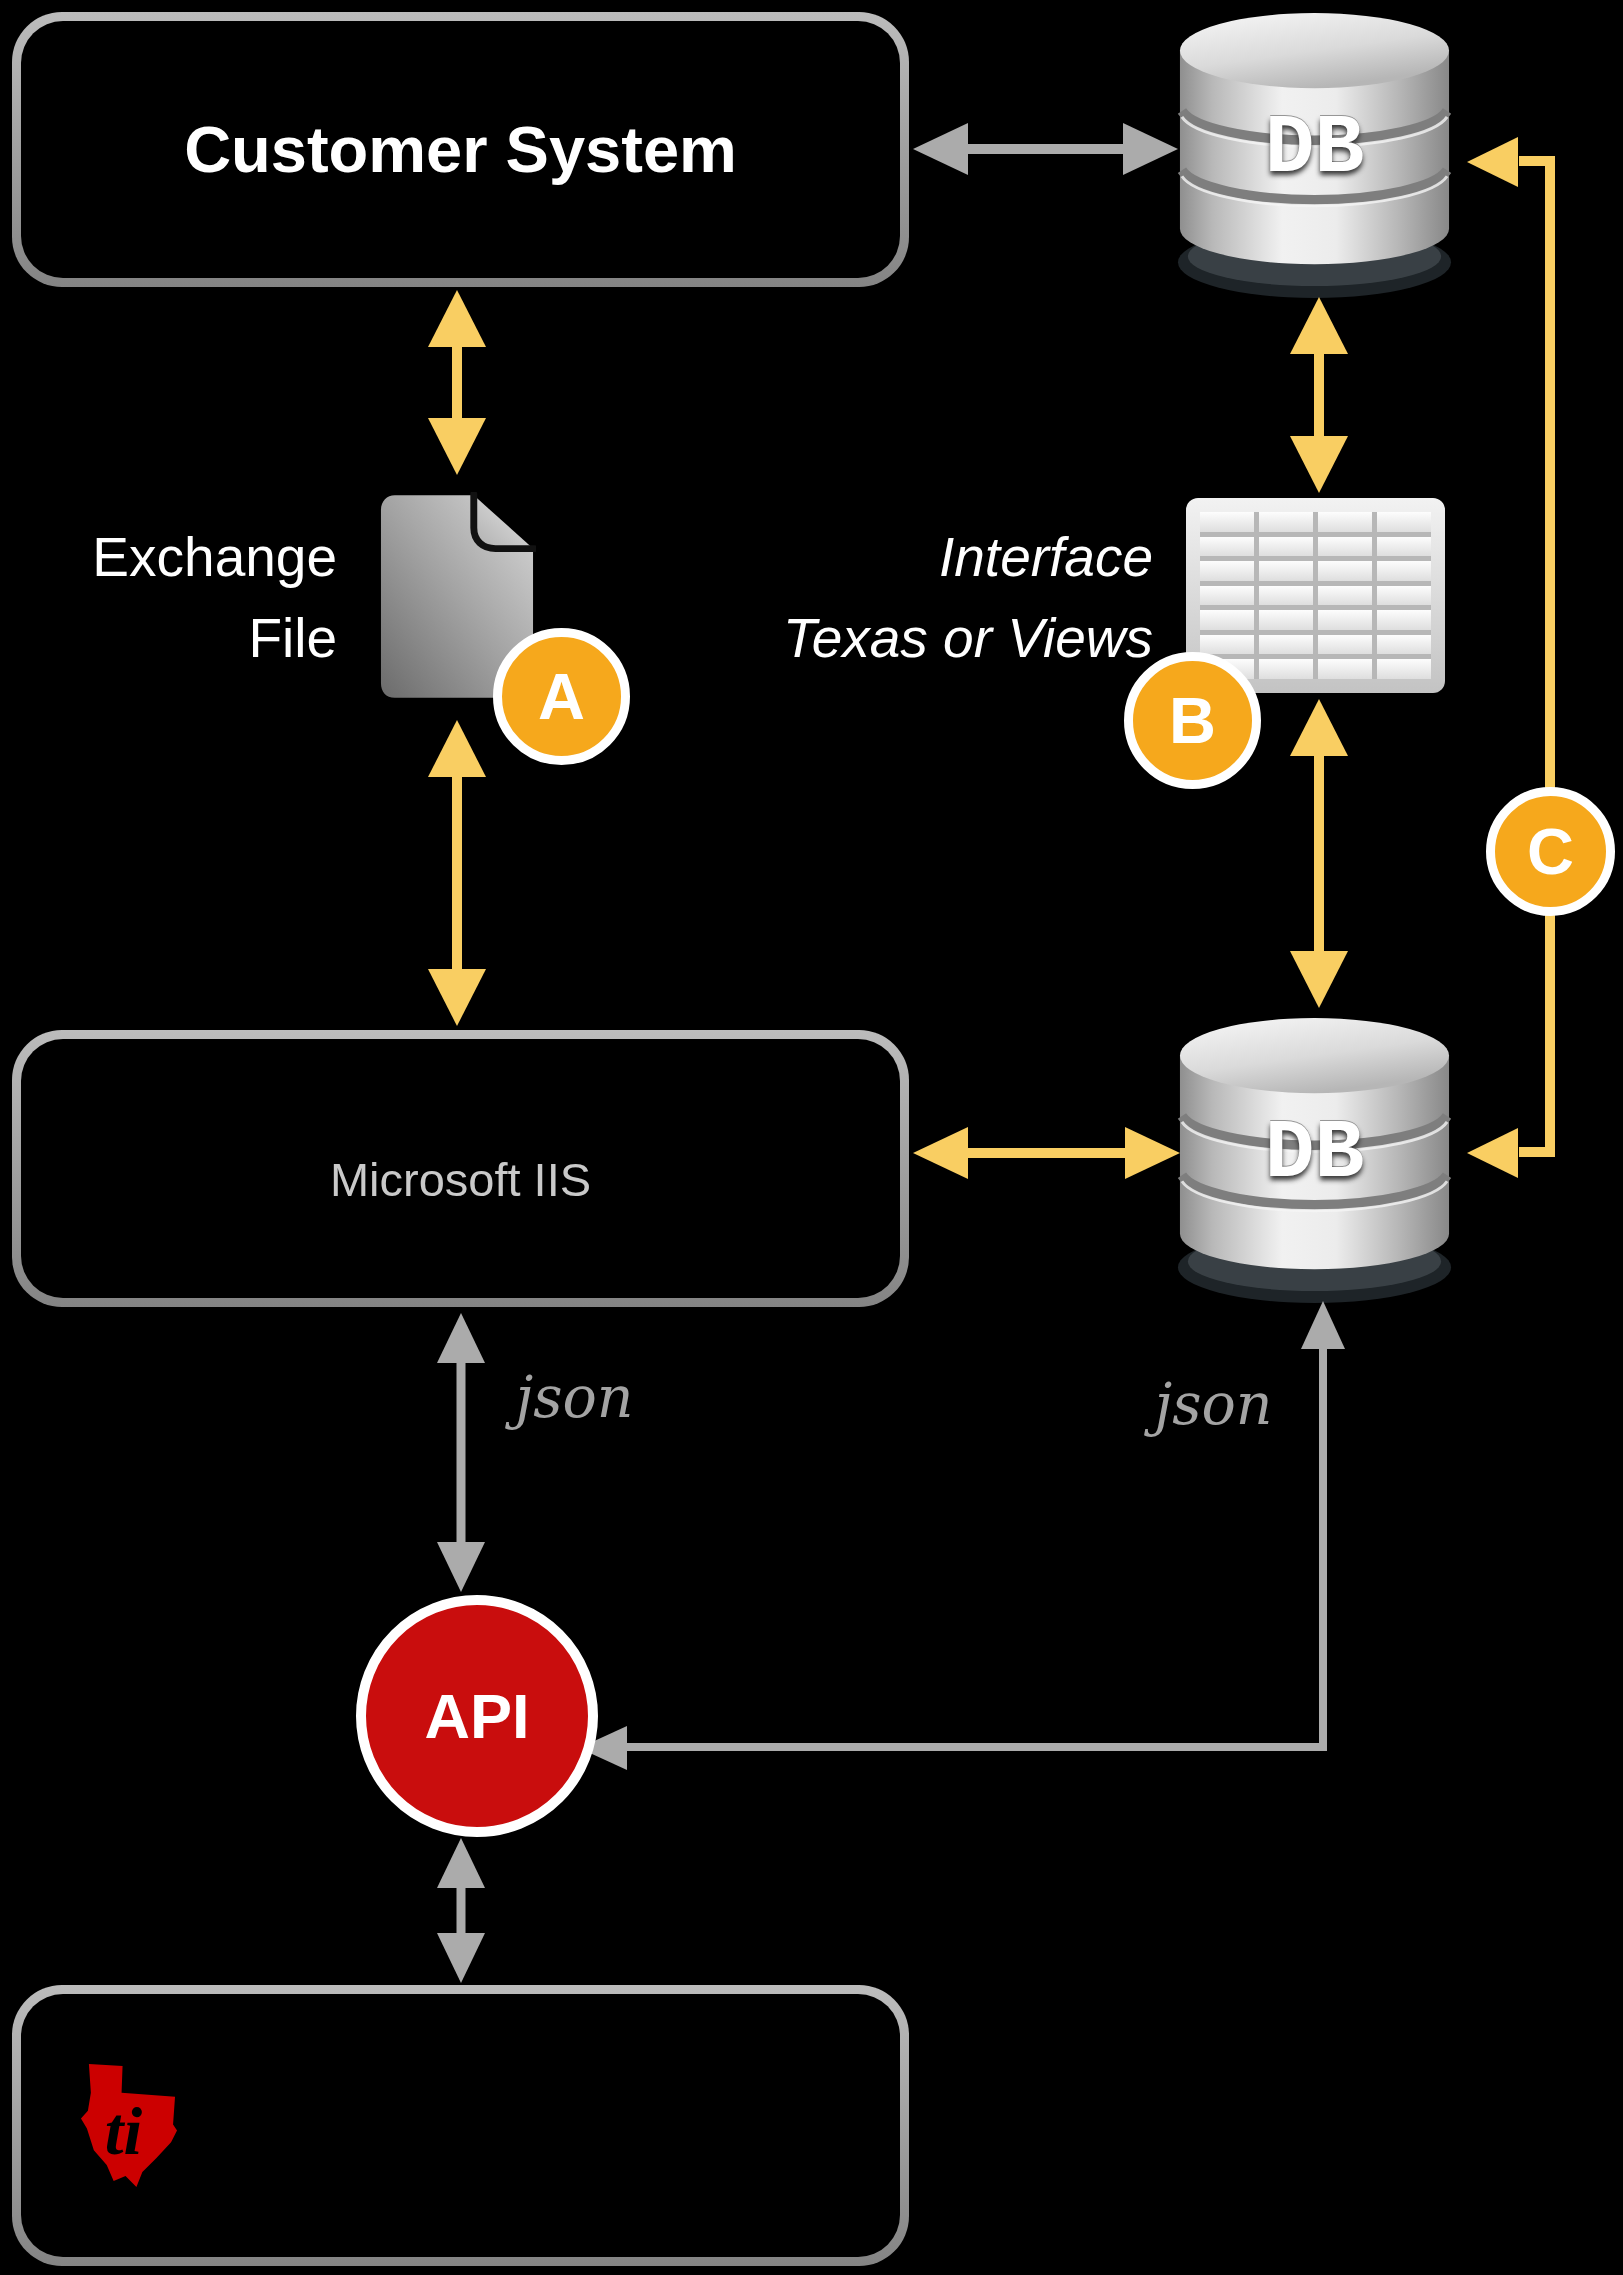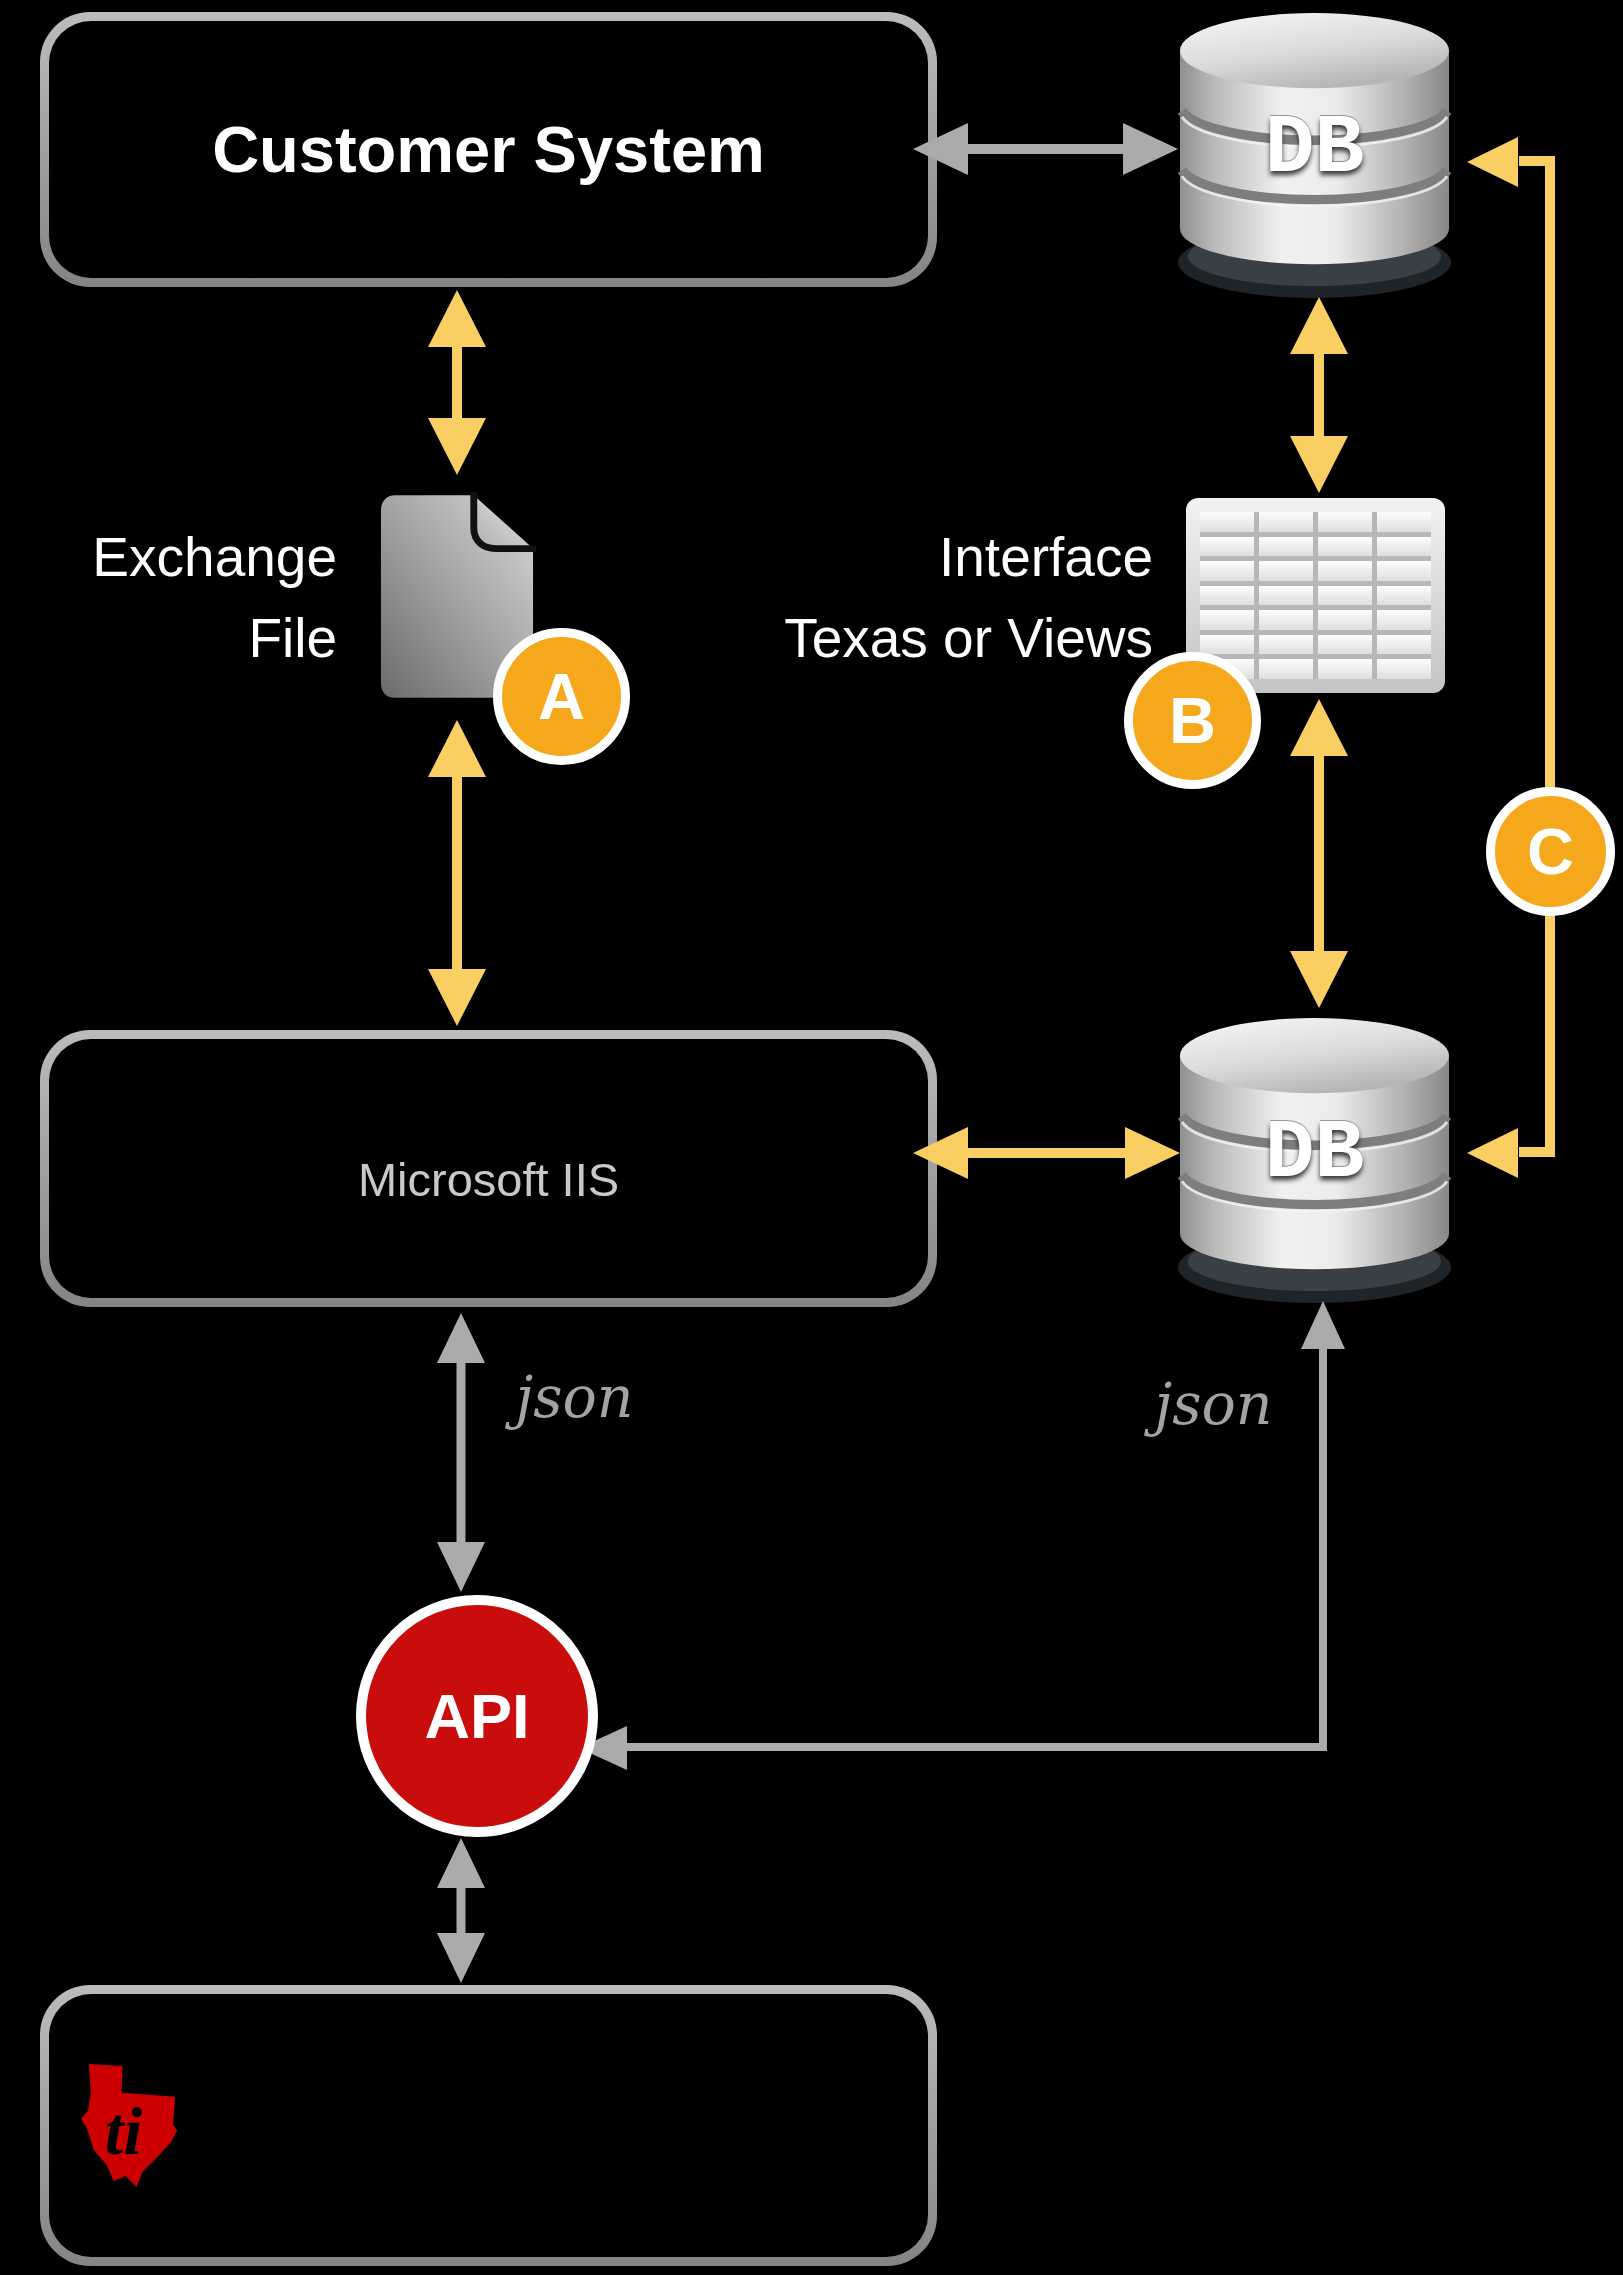--- a/index.html
+++ b/index.html
@@ -11,21 +11,21 @@
     --ti-red:#CC0000;
     --box-border-gray:#9B9B9B;
     --subtitle-gray:#C9C9C9;
   }
   html,body{margin:0;padding:0;background:var(--background);}
   #stage{
     position:relative;width:1624px;height:2275px;background:var(--background);
     overflow:hidden;font-family:"Liberation Sans",sans-serif;
   }
   
-  .gbox{position:absolute;background:linear-gradient(180deg,#bcbcbc,#848484);border-radius:50px;padding:9px;box-sizing:border-box;margin-left:28px;}
+  .gbox{position:absolute;background:linear-gradient(180deg,#bcbcbc,#848484);border-radius:50px;padding:9px;box-sizing:border-box;}
   .gbox .inner{width:100%;height:100%;background:#000;border-radius:42px;display:flex;flex-direction:column;align-items:center;justify-content:center;box-sizing:border-box;}
   .box-title{color:#fff;font-weight:700;font-size:65px;line-height:79px;white-space:nowrap;}
   .box-subtitle{color:var(--subtitle-gray);font-weight:400;font-size:47px;line-height:71px;margin-top:8px;white-space:nowrap;}
   
   .side-label{position:absolute;color:#fff;font-size:55px;line-height:81px;text-align:right;font-weight:400;}
   .json-label{position:absolute;color:#a3a3a3;font-family:"DejaVu Serif","Liberation Serif",serif;font-style:italic;font-size:57px;width:149px;text-align:center;}
   
   .badge{position:absolute;background:var(--badge-orange);border:9px solid #fff;border-radius:50%;display:flex;align-items:center;justify-content:center;color:#fff;font-weight:700;font-size:65px;z-index:30;}
   
   .api-circle{position:absolute;left:356px;top:1595px;width:222px;height:222px;background:var(--api-red);border:10px solid #fff;border-radius:50%;display:flex;align-items:center;justify-content:center;color:#fff;font-weight:700;font-size:63px;z-index:20;}
@@ -176,21 +176,21 @@
         <div class="cell"></div>
         <div class="cell"></div>
         <div class="cell"></div>
       </div>
   </div>
 
   <div class="side-label" style="left:20px;width:317px;top:517px;">
     <div>Exchange</div>
     <div>File</div>
   </div>
-  <div class="side-label" style="left:693px;width:460px;top:517px;">
+  <div class="side-label" style="left:693px;width:460px;top:517px;font-style:italic;">
     <div>Interface</div>
     <div>Texas or Views</div>
   </div>
 
   <div class="json-label" style="left:500px;top:1364px;">json</div>
   <div class="json-label" style="left:1139px;top:1371px;">json</div>
 
   <div class="api-circle">
     <span>API</span>
   </div>

